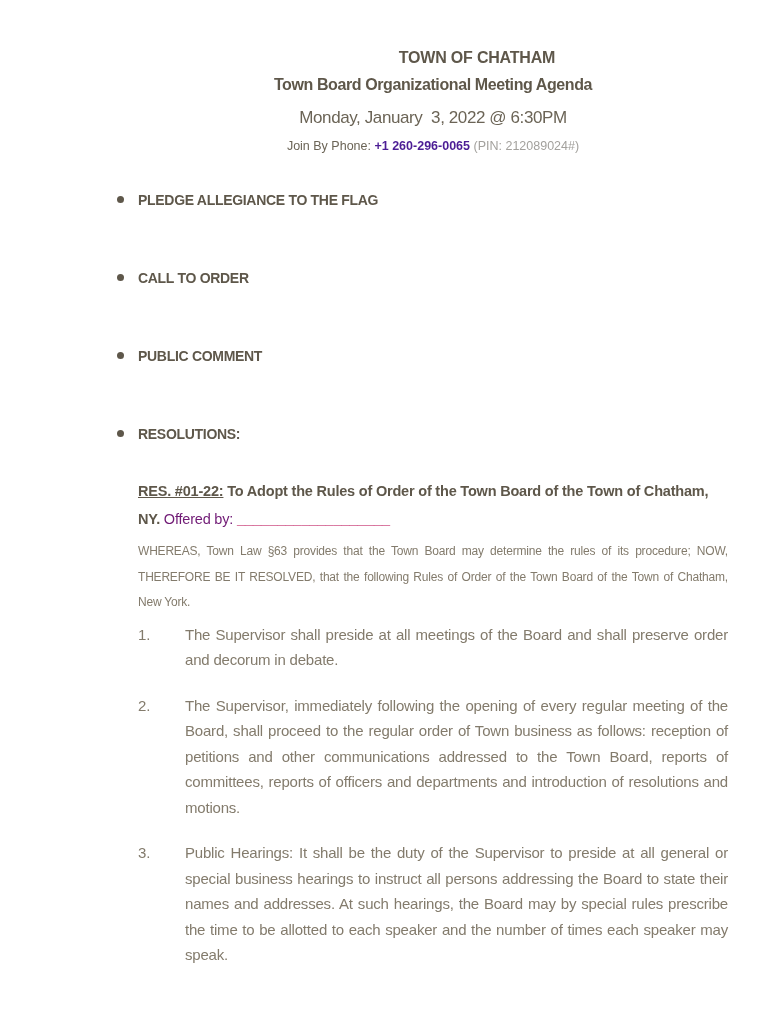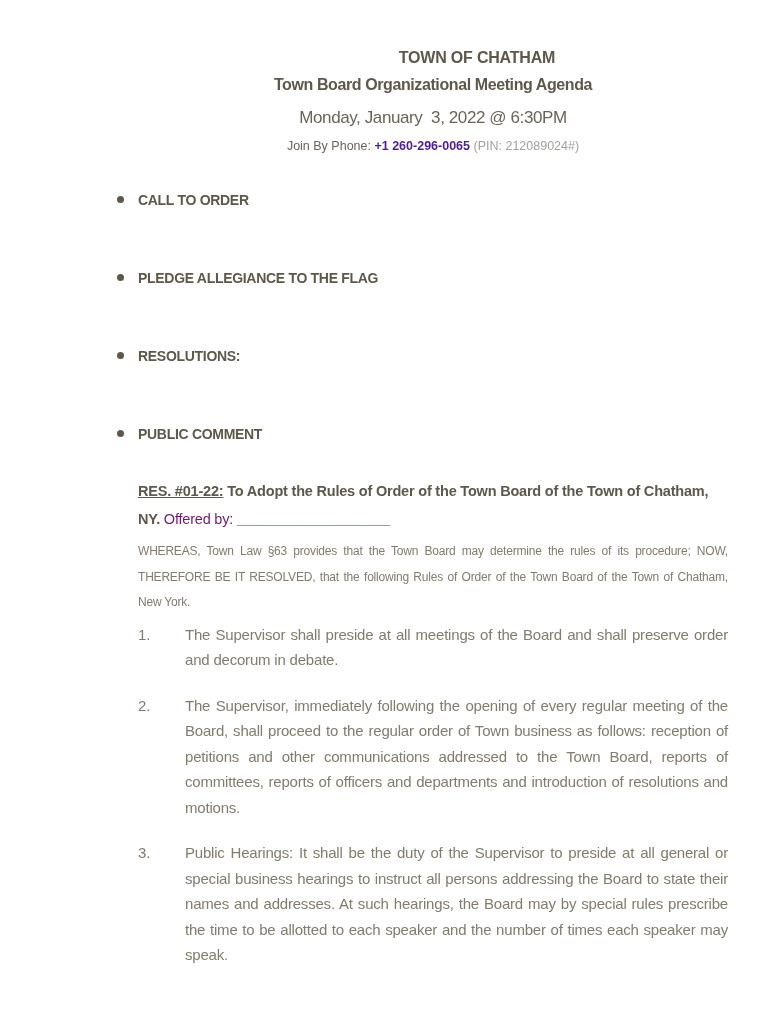--- a/index.html
+++ b/index.html
@@ -165,33 +165,33 @@
   <div class="header">
     <h1 class="doc-title">TOWN OF CHATHAM</h1>
     <h2 class="doc-subtitle">Town Board Organizational Meeting Agenda</h2>
     <div class="doc-datetime">Monday, January  3, 2022 @ 6:30PM</div>
     <div class="phone-line"><span>Join By Phone:  </span><a class="phone-number">+1 260-296-0065</a><span class="phone-pin"> (PIN: 212089024#)</span></div>
   </div>
 
   <ul class="agenda">
     <li class="agenda-item">
       <span class="bullet-dot"></span>
+      <span class="agenda-item-label">PLEDGE ALLEGIANCE TO THE FLAG</span>
+    </li>
+    <li class="agenda-item">
+      <span class="bullet-dot"></span>
       <span class="agenda-item-label">CALL TO ORDER</span>
     </li>
     <li class="agenda-item">
       <span class="bullet-dot"></span>
-      <span class="agenda-item-label">PLEDGE ALLEGIANCE TO THE FLAG</span>
+      <span class="agenda-item-label">PUBLIC COMMENT</span>
     </li>
     <li class="agenda-item">
       <span class="bullet-dot"></span>
       <span class="agenda-item-label">RESOLUTIONS:</span>
-    </li>
-    <li class="agenda-item">
-      <span class="bullet-dot"></span>
-      <span class="agenda-item-label">PUBLIC COMMENT</span>
     </li>
   </ul>
 
   <div class="resolution">
     <p class="res-heading"><span class="res-label">RES. #01-22:</span><span class="res-title"> To Adopt the Rules of Order of the Town Board of the Town of Chatham, NY. </span><span class="res-offered">Offered by: </span><span class="res-blank">___________________</span></p>
 
     <p class="whereas">WHEREAS, Town Law §63 provides that the Town Board may determine the rules of its procedure; NOW, THEREFORE BE IT RESOLVED, that the following Rules of Order of the Town Board of the Town of Chatham, New York.</p>
 
     <ol class="rules">
       <li class="rule">

